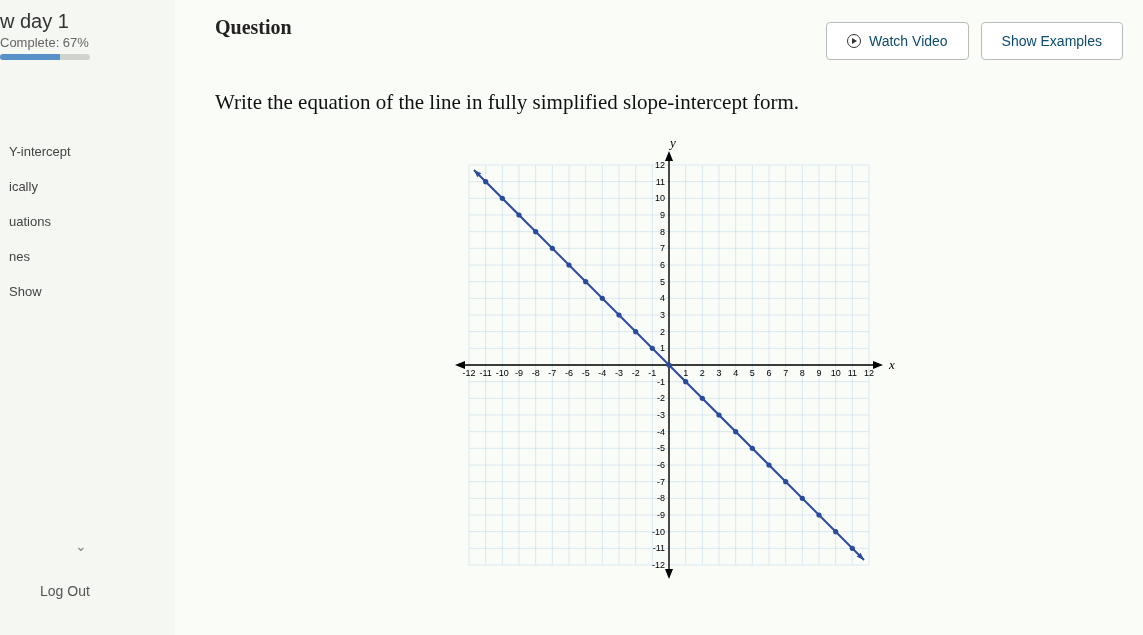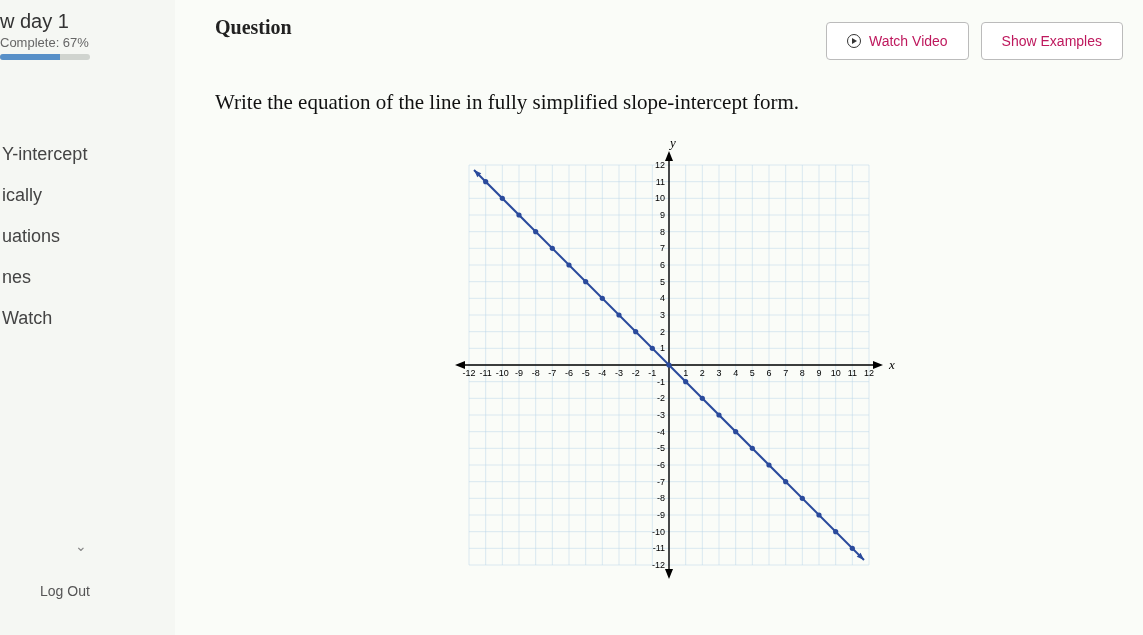--- a/index.html
+++ b/index.html
@@ -4,30 +4,30 @@
 <style>
 * { box-sizing: border-box; margin: 0; padding: 0; }
 body { font-family: Georgia, 'Times New Roman', serif; background: #fafcf8; width: 1143px; height: 635px; overflow: hidden; position: relative; }
 .sidebar { position: absolute; left: 0; top: 0; width: 175px; height: 635px; background: #f5f7f3; padding: 10px 0; }
 .progress-item { padding: 0 10px 14px 0; }
 .progress-title { font-family: Arial, sans-serif; font-size: 20px; color: #333; }
 .progress-sub { font-family: Arial, sans-serif; font-size: 13px; color: #666; margin-top: 2px; }
 .progress-bar { width: 90px; height: 6px; background: #d0d4cf; border-radius: 3px; margin-top: 4px; overflow: hidden; }
 .progress-fill { height: 100%; background: #5890c8; width: 67%; }
 .nav-list { list-style: none; margin-top: 60px; }
-.nav-item { font-family: Arial, sans-serif; font-size: 18px; color: #444; padding: 10px 0 10px 2px; cursor: pointer; }
+.nav-item { font-family: Arial, sans-serif; font-size: 13px; color: #444; padding: 10px 0 10px 9px; cursor: pointer; }
 .logout-wrap { position: absolute; bottom: 35px; left: 40px; }
 .logout { font-family: Arial, sans-serif; font-size: 14px; color: #555; cursor: pointer; }
 .chevron { position: absolute; bottom: 80px; left: 75px; font-size: 14px; color: #888; }
 
 .main { position: absolute; left: 195px; top: 0; width: 948px; height: 599px; padding: 16px 20px; }
 .header-row { display: flex; align-items: flex-start; justify-content: space-between; margin-bottom: 30px; }
 .q-title { font-family: Georgia, serif; font-weight: bold; font-size: 20px; color: #222; }
 .btn-row { display: flex; gap: 12px; margin-top: 6px; }
-.btn { font-family: Arial, sans-serif; font-size: 14px; color: #be185d; padding: 10px 20px; border: 1px solid #bbb; border-radius: 4px; background: #fff; cursor: pointer; display: inline-flex; align-items: center; gap: 8px; }
+.btn { font-family: Arial, sans-serif; font-size: 14px; color: #0c4a6e; padding: 10px 20px; border: 1px solid #bbb; border-radius: 4px; background: #fff; cursor: pointer; display: inline-flex; align-items: center; gap: 8px; }
 .btn .play-icon { width: 14px; height: 14px; border: 1.5px solid #333; border-radius: 50%; display: inline-flex; align-items: center; justify-content: center; }
 .btn .play-icon::after { content: ""; width: 0; height: 0; border-left: 5px solid #333; border-top: 3px solid transparent; border-bottom: 3px solid transparent; margin-left: 1px; }
 .prompt { font-family: Georgia, serif; font-size: 21px; color: #111; margin-bottom: 20px; }
 .graph-wrap { width: 100%; display: flex; justify-content: center; }
 svg.graph { width: 460px; height: 460px; }
 .grid-line { stroke: #b8d4e8; stroke-width: 0.5; }
 .axis-line { stroke: #000; stroke-width: 1.4; }
 .tick-text { font-family: Arial, sans-serif; font-size: 9px; fill: #000; }
 .axis-label { font-family: 'Times New Roman', serif; font-style: italic; font-size: 13px; fill: #000; }
 .data-line { stroke: #2a4a9c; stroke-width: 2; }
@@ -44,21 +44,21 @@
     <div class="progress-sub">Complete: 67%</div>
     <div class="progress-bar">
         <div class="progress-fill"></div>
       </div>
   </div>
   <ul class="nav-list">
     <li class="nav-item"><span>Y-intercept</span></li>
     <li class="nav-item"><span>ically</span></li>
     <li class="nav-item"><span>uations</span></li>
     <li class="nav-item"><span>nes</span></li>
-    <li class="nav-item"><span>Watch</span></li>
+    <li class="nav-item"><span>Show</span></li>
   </ul>
   <div class="chevron">⌄</div>
   <div class="logout-wrap">
     <span class="logout">Log Out</span>
   </div>
 </div>
 
 <div class="main">
   <div class="header-row">
     <div class="q-title">Question</div>

